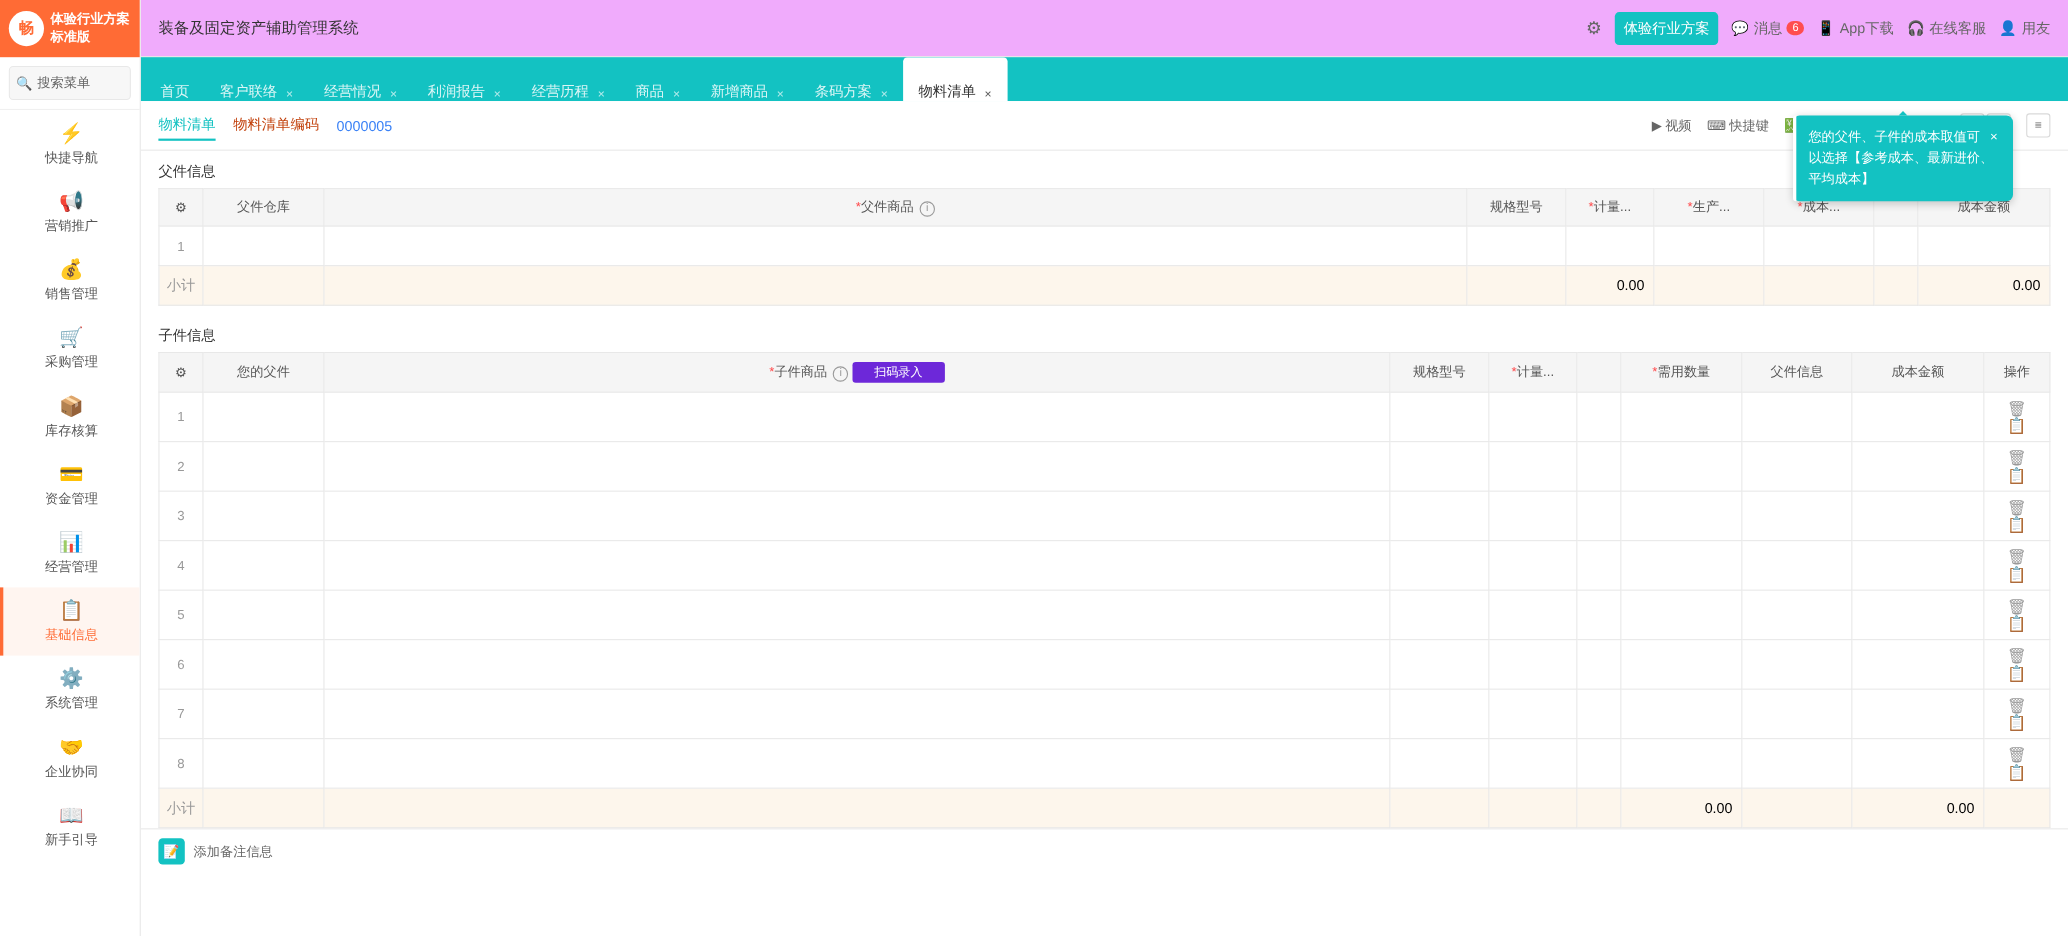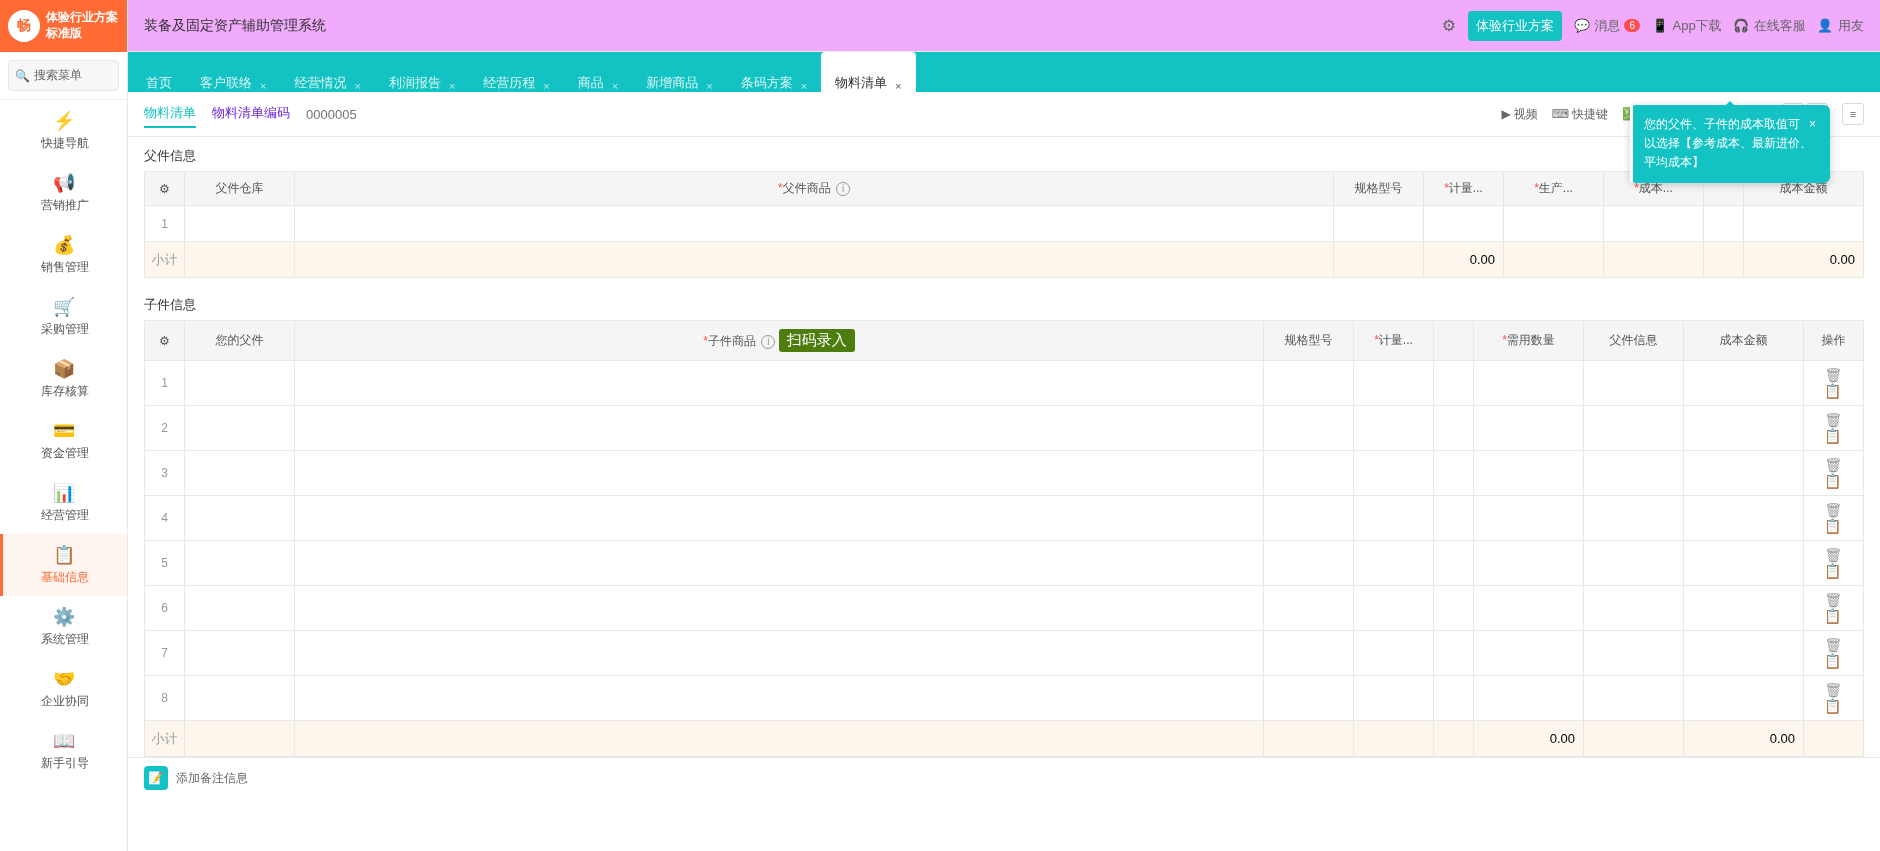--- a/index.html
+++ b/index.html
@@ -164,40 +164,40 @@
     .sub-header {
       display: flex;
       align-items: center;
       padding: 8px 16px;
       background: #fff;
       border-bottom: 1px solid #e8e8e8;
       gap: 16px;
     }
     .sub-tab {
       font-size: 13px;
-      color: #6d28d9;
+      color: #c2410c;
       cursor: pointer;
       padding: 4px 0;
       border-bottom: 2px solid transparent;
     }
     .sub-tab.active {
       color: #13c2c2;
       border-bottom-color: #13c2c2;
       font-weight: 500;
     }
     .sub-header-right {
       margin-left: auto;
       display: flex;
       align-items: center;
       gap: 14px;
       font-size: 12px;
       color: #666;
     }
     .sub-header-right span { cursor: pointer; display: flex; align-items: center; gap: 3px; }
-    .bom-number { color: #737373; font-size: 13px; }
+    .bom-number { color: #3b82f6; font-size: 13px; }
 
     
     .section { padding: 0 16px; }
     .section-title {
       font-size: 13px;
       color: #333;
       font-weight: 500;
       padding: 10px 0 6px;
     }
 
@@ -235,26 +235,26 @@
     .th-gear { width: 36px; text-align: center; }
     .col-warehouse { width: 110px; }
     .col-product { min-width: 150px; }
     .col-spec { width: 90px; }
     .col-unit { width: 80px; }
     .col-prod { width: 100px; }
     .col-cost { width: 100px; }
     .col-cost-amount { width: 120px; text-align: right; }
 
     .scan-btn {
-      background: #4d7c0f;
+      background: #6d28d9;
       color: #fff;
       border: none;
-      padding: 2px 8px;
+      padding: 2px 20px;
       border-radius: 3px;
-      font-size: 15px;
+      font-size: 11px;
       cursor: pointer;
     }
 
     
     .req { color: #ff4d4f; }
 
     
     .info-icon {
       display: inline-flex;
       align-items: center;

